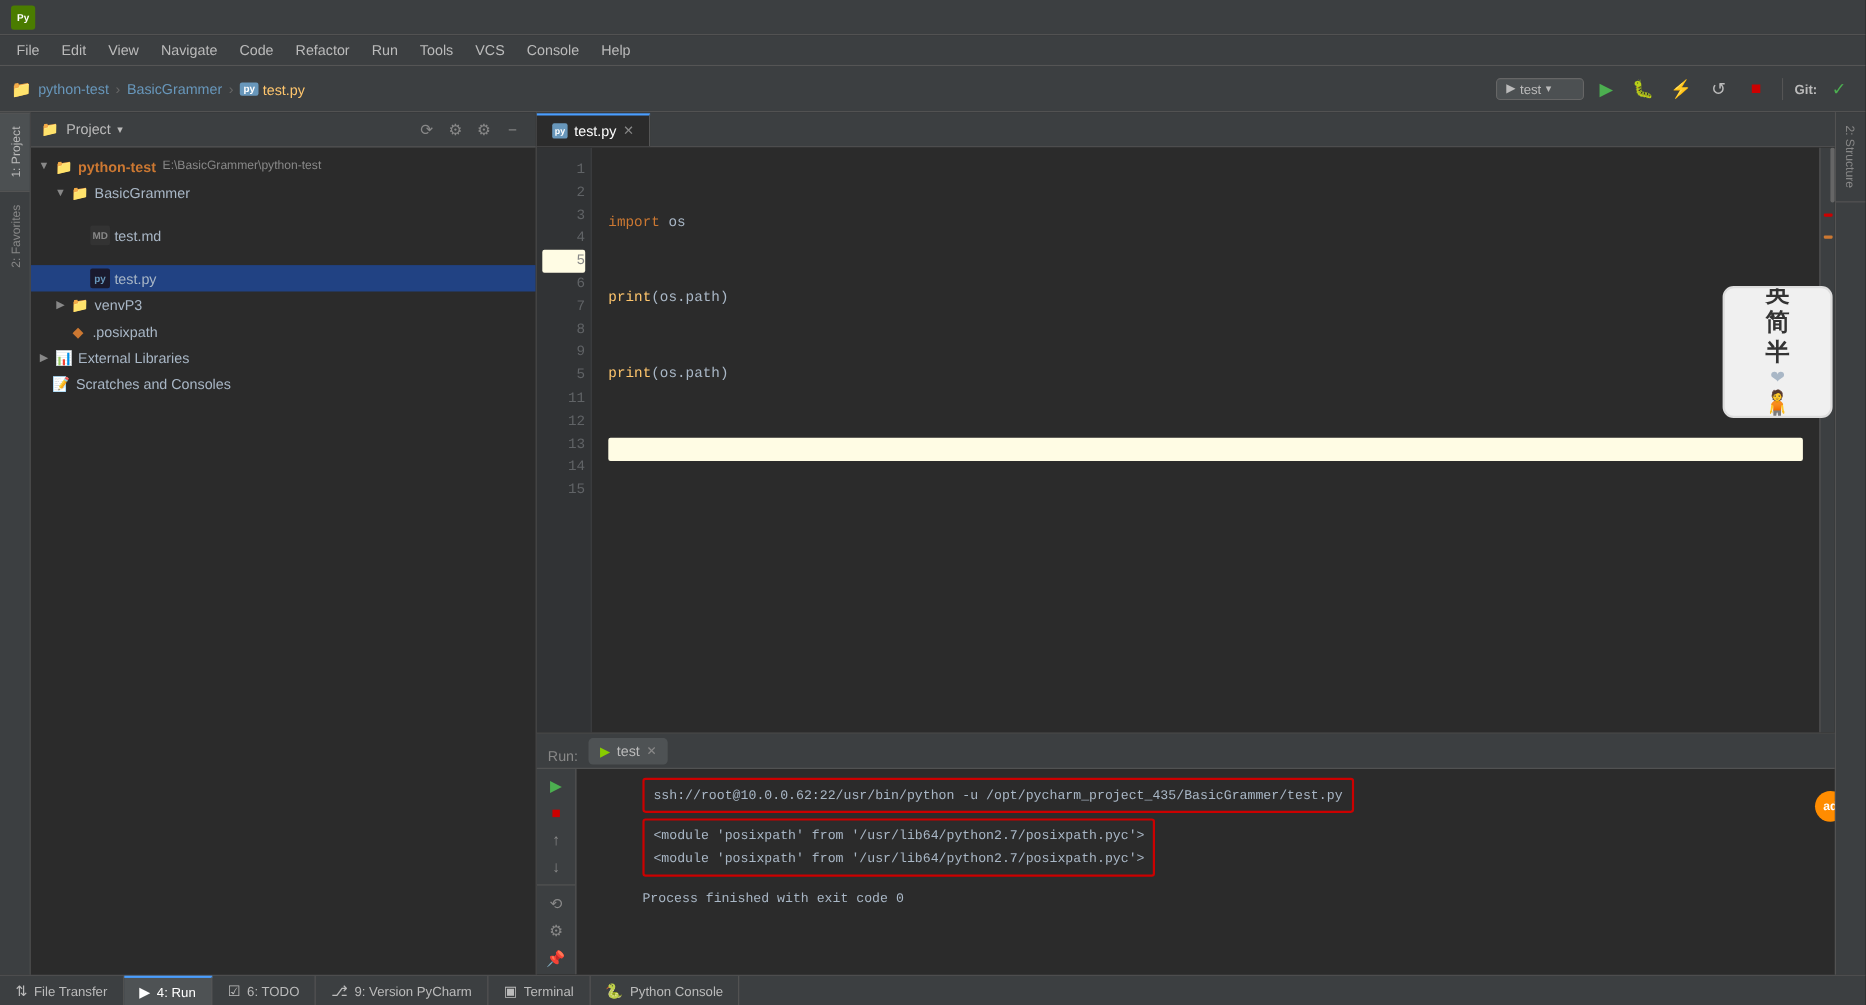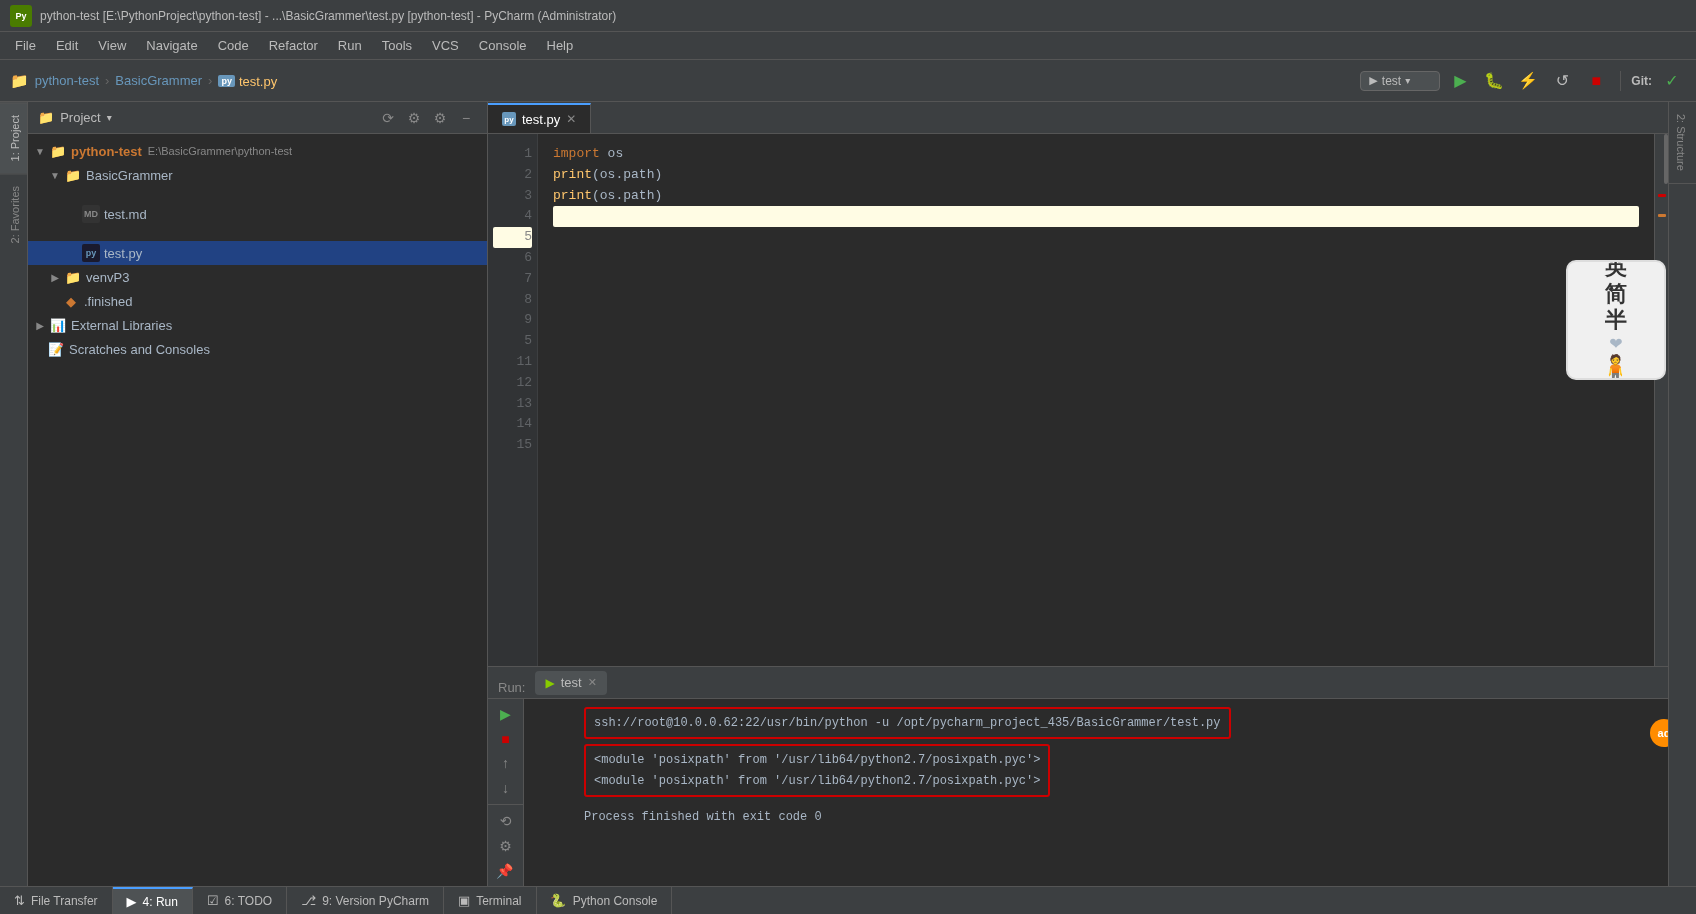--- a/index.html
+++ b/index.html
@@ -51,21 +51,21 @@
     #editor-tabs { background: #3c3f41; height: 32px; display: flex; align-items: flex-end; border-bottom: 1px solid #555; }
     .editor-tab { display: flex; align-items: center; padding: 6px 14px; background: #4e5254; border-right: 1px solid #555; cursor: pointer; font-size: 13px; color: #bbb; height: 30px; gap: 6px; }
     .editor-tab.active { background: #2b2b2b; color: #fff; border-top: 2px solid #4a9eff; }
     .tab-close { color: #888; font-size: 12px; cursor: pointer; }
     .tab-icon { width: 14px; height: 14px; background: #6897bb; border-radius: 2px; display: flex; align-items: center; justify-content: center; font-size: 8px; color: #fff; font-weight: bold; }
 
     
     #code-editor { flex: 1; display: flex; overflow: hidden; background: #2b2b2b; }
     #line-numbers { width: 50px; background: #313335; padding: 10px 5px; text-align: right; font-family: 'Courier New', monospace; font-size: 13px; color: #606366; line-height: 1.6; border-right: 1px solid #3d3f41; }
     #code-content { flex: 1; padding: 10px 15px; font-family: 'Courier New', monospace; font-size: 13px; line-height: 1.6; overflow-y: auto; }
-    .code-line { white-space: pre; }
+    .code-line { white-space: pre; margin-top: 48px; }
     .code-line.highlighted { background: #fffce4; color: #000; border-radius: 2px; }
     .kw { color: #cc7832; }
     .fn { color: #ffc66d; }
     .op { color: #a9b7c6; }
 
     
     #run-panel { height: 220px; background: #2b2b2b; border-top: 1px solid #555; display: flex; flex-direction: column; }
     #run-tabs { background: #3c3f41; height: 32px; display: flex; align-items: center; padding: 0 10px; border-bottom: 1px solid #555; gap: 10px; }
     .run-label { font-size: 13px; color: #888; margin-top: 10px; }
     .run-tab { display: flex; align-items: center; padding: 4px 10px; background: #4e5254; border-radius: 4px; cursor: pointer; font-size: 13px; color: #bbb; gap: 6px; height: 24px; }
@@ -105,21 +105,20 @@
 
     .output-box-wrapper { margin-bottom: 2px; }
   </style>
 </head>
 <body>
 
 <div id="title-bar">
   <div style="width:22px;height:22px;background:#4a7c00;border-radius:3px;display:flex;align-items:center;justify-content:center;margin-right:8px;">
     <span style="color:#fff;font-size:9px;font-weight:bold;">Py</span>
   </div>
-  <span>python-test [E:\PythonProject\python-test] - ...\BasicGrammer\test.py [python-test] - PyCharm (Administrator)</span>
 </div>
 
 <div id="menu-bar">
   <span class="menu-item">File</span>
   <span class="menu-item">Edit</span>
   <span class="menu-item">View</span>
   <span class="menu-item">Navigate</span>
   <span class="menu-item">Code</span>
   <span class="menu-item">Refactor</span>
   <span class="menu-item">Run</span>
@@ -210,21 +209,21 @@
 
       <div class="tree-item tree-indent-2">
         <span class="tree-arrow">▶</span>
         <span class="tree-icon folder-icon">📁</span>
         <span class="tree-label">venvP3</span>
       </div>
 
       <div class="tree-item tree-indent-2">
         <span style="width:14px;"></span>
         <span class="tree-icon" style="color:#cc7832;">◆</span>
-        <span class="tree-label">.finished</span>
+        <span class="tree-label">.posixpath</span>
       </div>
 
       <div class="tree-item tree-indent-1">
         <span class="tree-arrow">▶</span>
         <span class="tree-icon" style="color:#888;">📊</span>
         <span class="tree-label">External Libraries</span>
       </div>
 
       <div class="tree-item tree-indent-1">
         <span style="width:14px;"></span>

